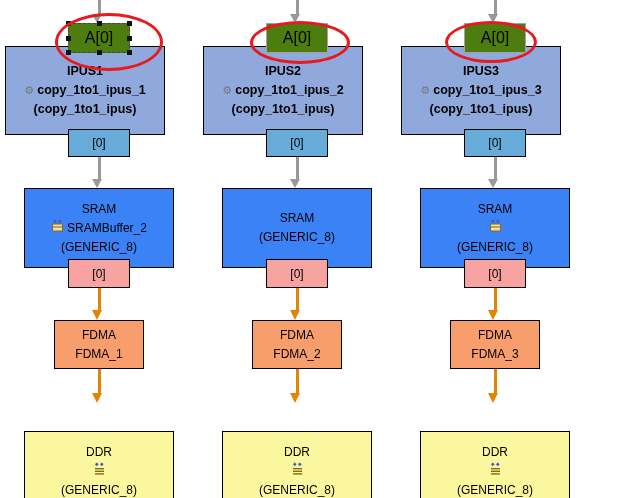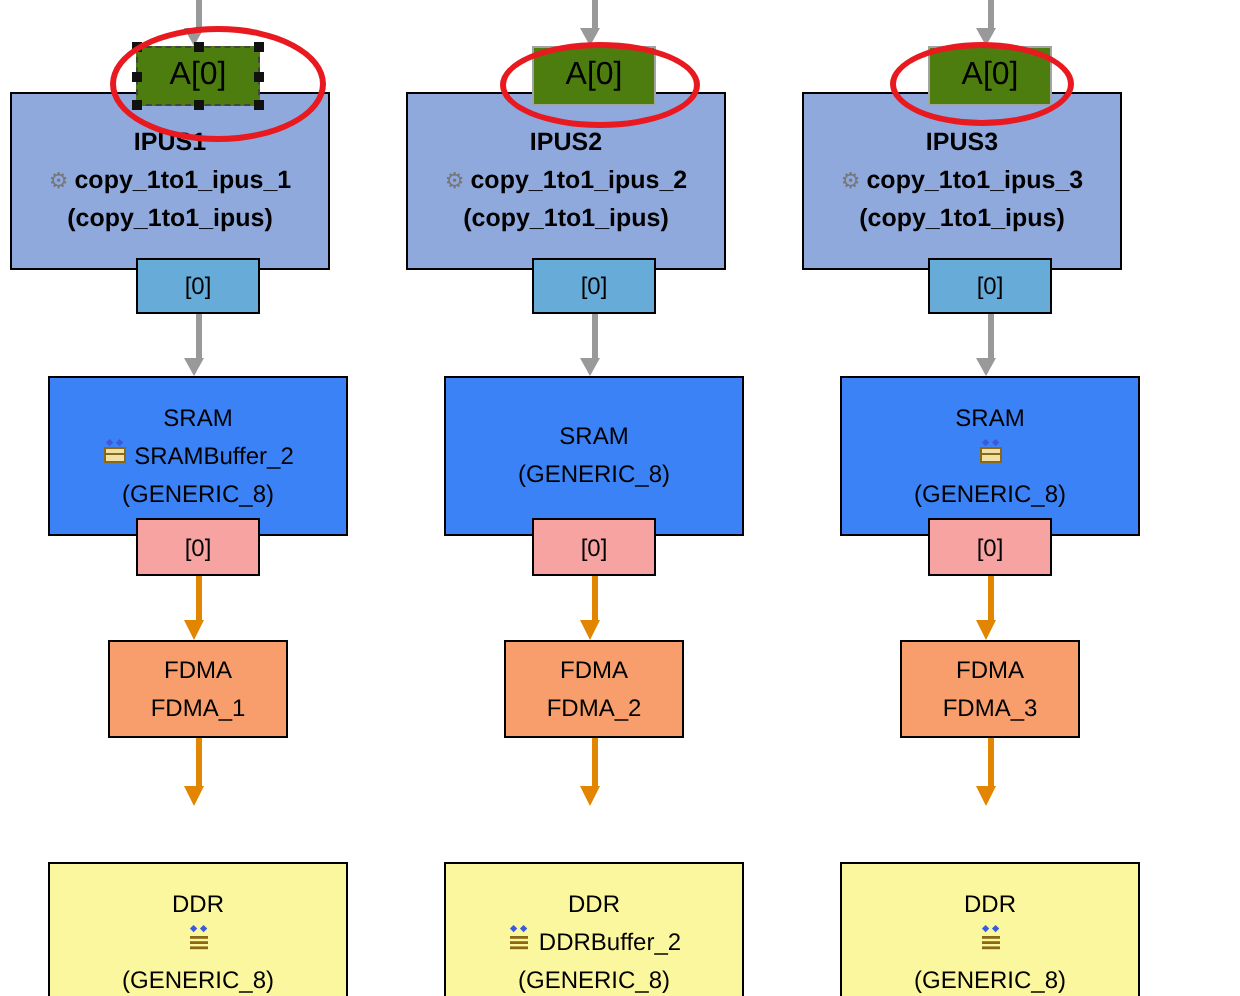--- a/index.html
+++ b/index.html
@@ -197,21 +197,20 @@
       <div class="irow">
         <span class="bicon">
           <svg width="13" height="13" viewBox="0 0 13 13">
               <rect x="2.5" y="1" width="2.6" height="2.6" transform="rotate(45 3.8 2.3)" fill="#3B5BD6"></rect>
               <rect x="7.5" y="1" width="2.6" height="2.6" transform="rotate(45 8.8 2.3)" fill="#3B5BD6"></rect>
               <rect x="2" y="6" width="9" height="1.4" fill="#8B6914"></rect>
               <rect x="2" y="8.6" width="9" height="1.4" fill="#8B6914"></rect>
               <rect x="2" y="11.2" width="9" height="1.4" fill="#8B6914"></rect>
             </svg>
         </span>
-        <span>DDRBuffer_2</span>
       </div>
       <div>(GENERIC_8)</div>
     </div>
 
     <div class="ellipse"></div>
   </div>
 
   <div class="lane lane3">
     <div class="conn">
       <div class="line l-in"></div>

